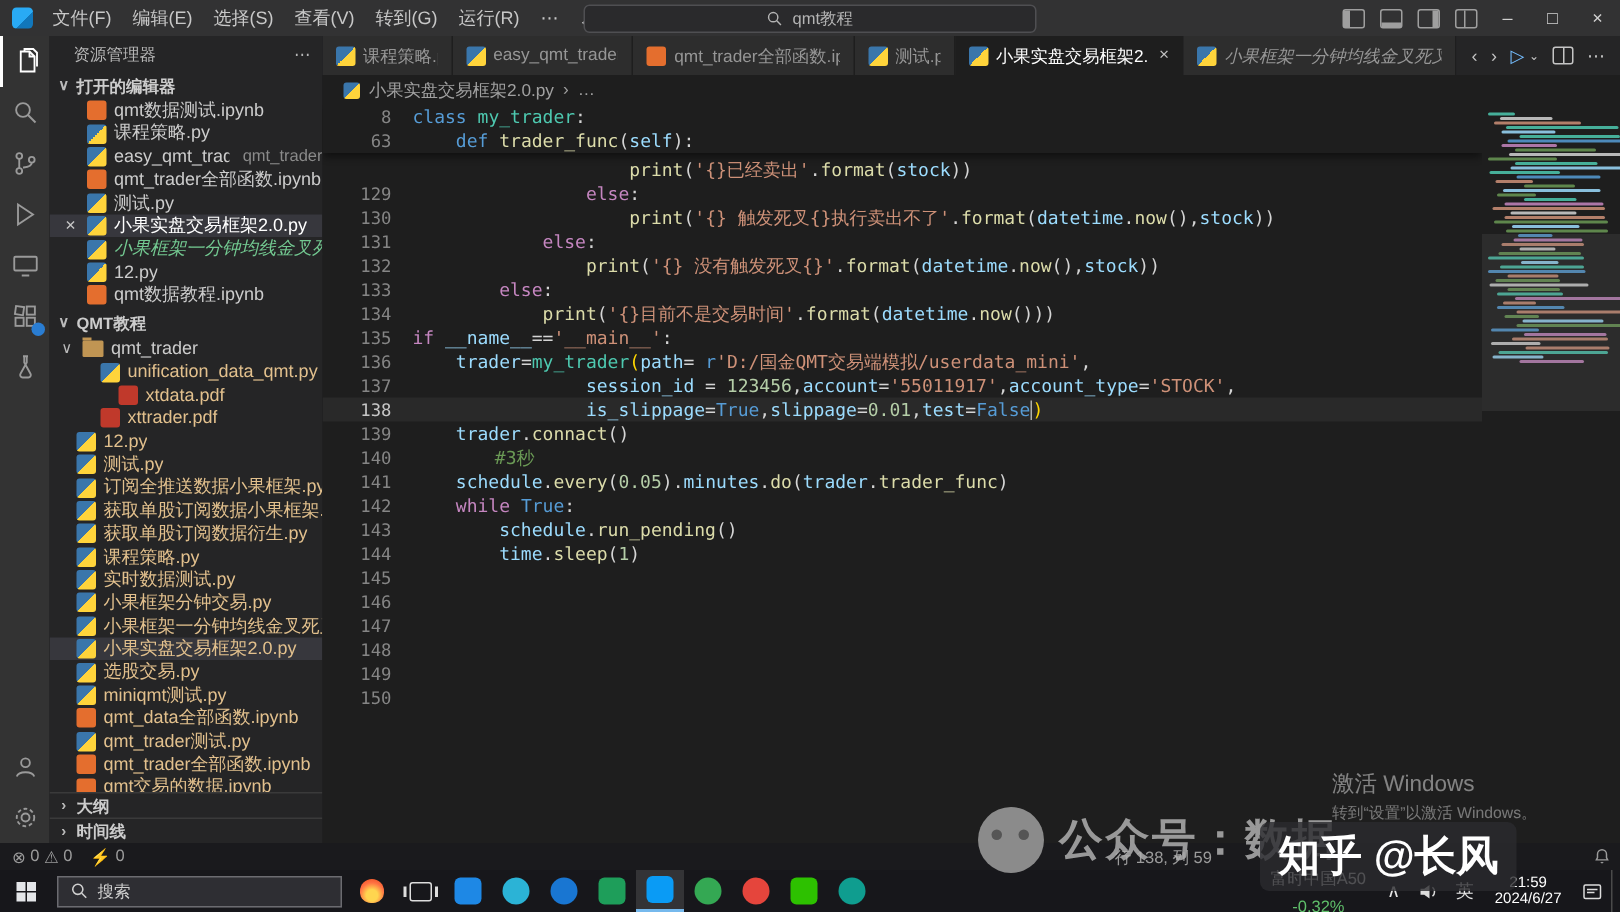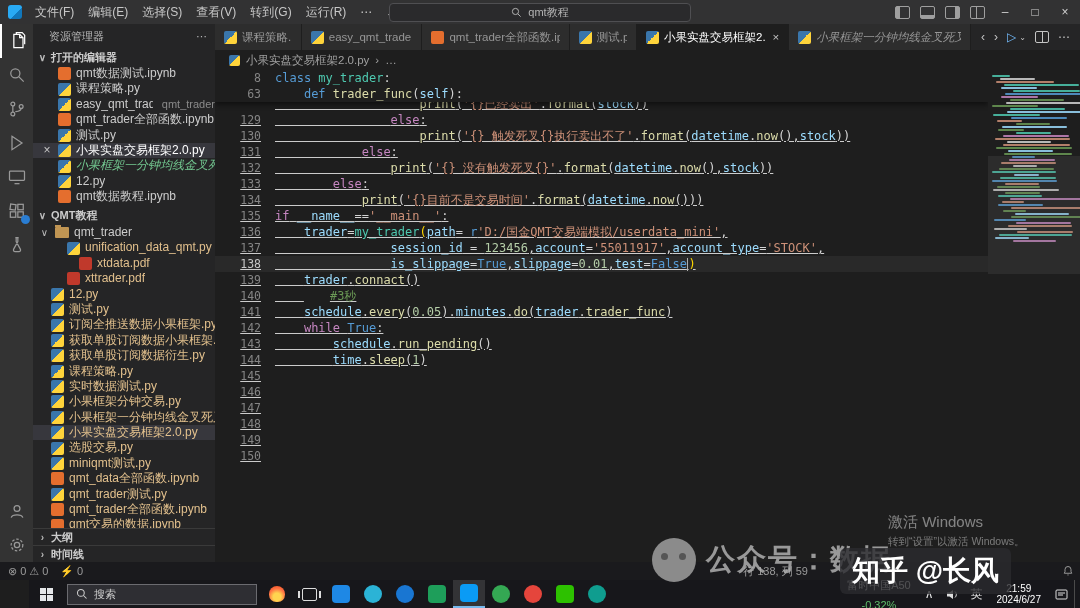--- a/index.html
+++ b/index.html
@@ -77,42 +77,42 @@
   .tab-actions{flex:none;display:flex;align-items:center;gap:9px;padding:0 10px;color:#c5c5c5;background:#252526;}
   .run-ic{color:#75beff;font-size:12px;}
   .caret{font-size:8px;color:#c5c5c5;margin-left:-6px;}
   .split-ic{width:12px;height:10px;border:1px solid #c5c5c5;border-radius:2px;position:relative;}
   .split-ic::after{content:'';position:absolute;top:0;bottom:0;left:50%;width:1px;background:#c5c5c5;}
   .breadcrumb{height:20px;flex:none;display:flex;align-items:center;gap:6px;padding-left:14px;color:#a0a0a0;font-size:11.5px;background:#1e1e1e;}
   .breadcrumb .ic{width:11px;height:11px;}
 
   
   .codewrap{position:relative;flex:1;overflow:hidden;font-family:"DejaVu Sans Mono",monospace;font-size:12px;}
-  .lines{position:absolute;top:0;left:0;right:92px;padding-top:26px;text-decoration:underline;}
+  .lines{position:absolute;top:9px;left:0;right:92px;padding-top:26px;}
   .code-line{display:flex;height:16px;line-height:16px;white-space:pre;}
   .gutter{width:46px;flex:none;text-align:right;padding-right:14px;color:#858585;font-size:11.5px;}
   .current{background:rgba(255,255,255,0.05);}
   .current .gutter{color:#c6c6c6;}
   .sticky{position:absolute;top:0;left:0;right:92px;background:#1e1e1e;box-shadow:0 3px 5px rgba(0,0,0,0.45);z-index:3;}
   .tok.p{color:#d4d4d4;} .tok.k{color:#569cd6;} .tok.c{color:#c586c0;} .tok.s{color:#ce9178;}
   .tok.n{color:#b5cea8;} .tok.f{color:#dcdcaa;} .tok.v{color:#9cdcfe;} .tok.t{color:#4ec9b0;}
   .tok.m{color:#6a9955;margin-left:26px;} .tok.g{color:#ffd700;}
   .cursor{display:inline-block;width:1.5px;height:13px;background:#aeafad;vertical-align:middle;}
   .minimap{position:absolute;top:0;right:0;bottom:0;width:92px;background:#1e1e1e;z-index:4;padding-top:5px;}
   .mm-row{height:2px;margin-bottom:1px;border-radius:1px;opacity:0.85;}
   .mm-slider{position:absolute;left:0;right:0;top:86px;height:118px;background:rgba(121,121,121,0.16);}
 
   
   .statusbar{height:18px;background:#1a1a1d;display:flex;align-items:center;font-size:11px;color:#9b9b9b;padding:0 8px;position:relative;flex:none;}
   .st-item{display:flex;align-items:center;gap:3px;margin-right:12px;}
   .st-cursor{position:absolute;right:272px;}
   .st-bell{position:absolute;right:6px;display:flex;align-items:center;}
 
   
-  .taskbar{height:28px;background:#17171b;display:flex;align-items:center;position:relative;flex:none;margin-left:29px;}
+  .taskbar{height:28px;background:#17171b;display:flex;align-items:center;position:relative;flex:none;}
   .start{width:34px;height:28px;display:flex;align-items:center;justify-content:center;}
   .winlogo{display:grid;grid-template-columns:6px 6px;grid-template-rows:6px 6px;gap:1px;}
   .winlogo div{background:#e4e6e9;}
   .tb-search{width:190px;height:21px;margin:0 4px;background:#2e2e33;border:1px solid #6b6b70;display:flex;align-items:center;gap:6px;padding:0 8px;color:#cfcfcf;font-size:11px;box-sizing:border-box;}
   .tb-icon{width:32px;height:28px;display:flex;align-items:center;justify-content:center;position:relative;}
   .tb-icon.app-active{background:rgba(255,255,255,0.12);border-bottom:2px solid #76b9ed;box-sizing:border-box;}
   .app-glyph{width:18px;height:18px;border-radius:4px;}
   .app-glyph.circle{border-radius:50%;}
   .flame{width:16px;height:16px;border-radius:50% 50% 45% 45%;background:radial-gradient(circle at 50% 68%,#ffd54f 0 28%,#ff7043 62%,#e64a19 100%);}
   .tv{width:13px;height:11px;border:1px solid #ddd;border-radius:2px;position:relative;}

